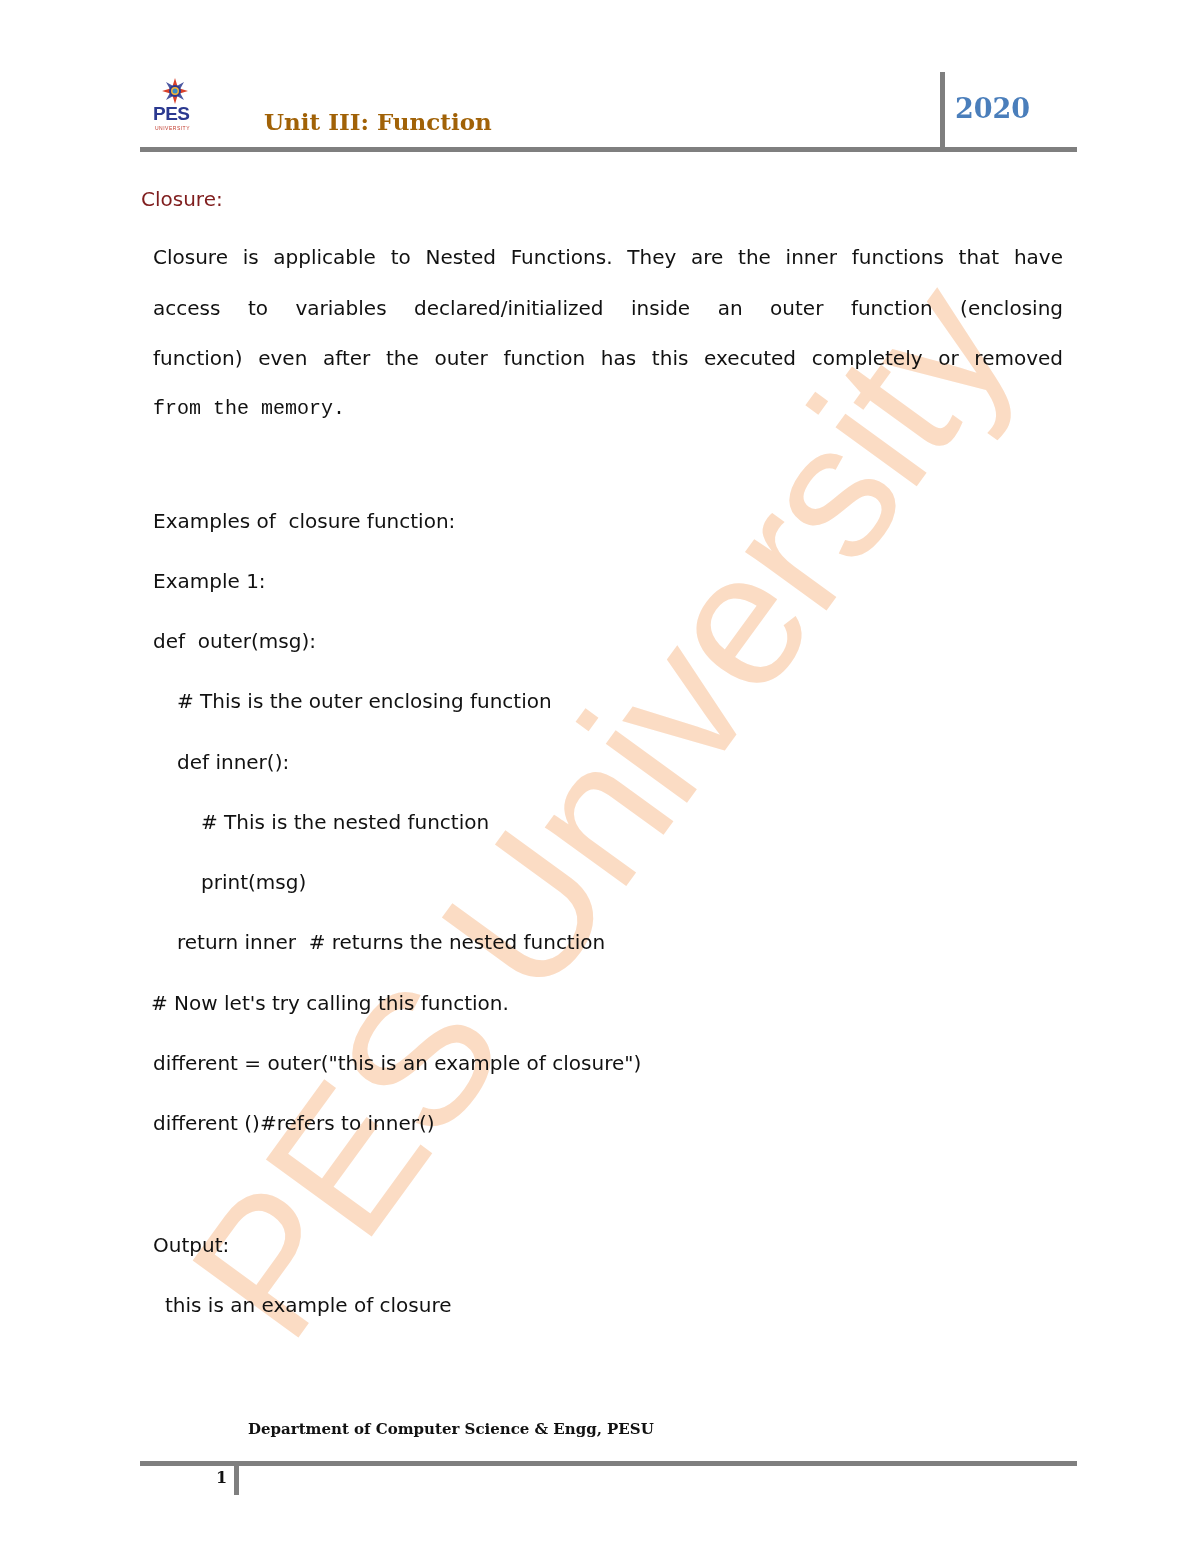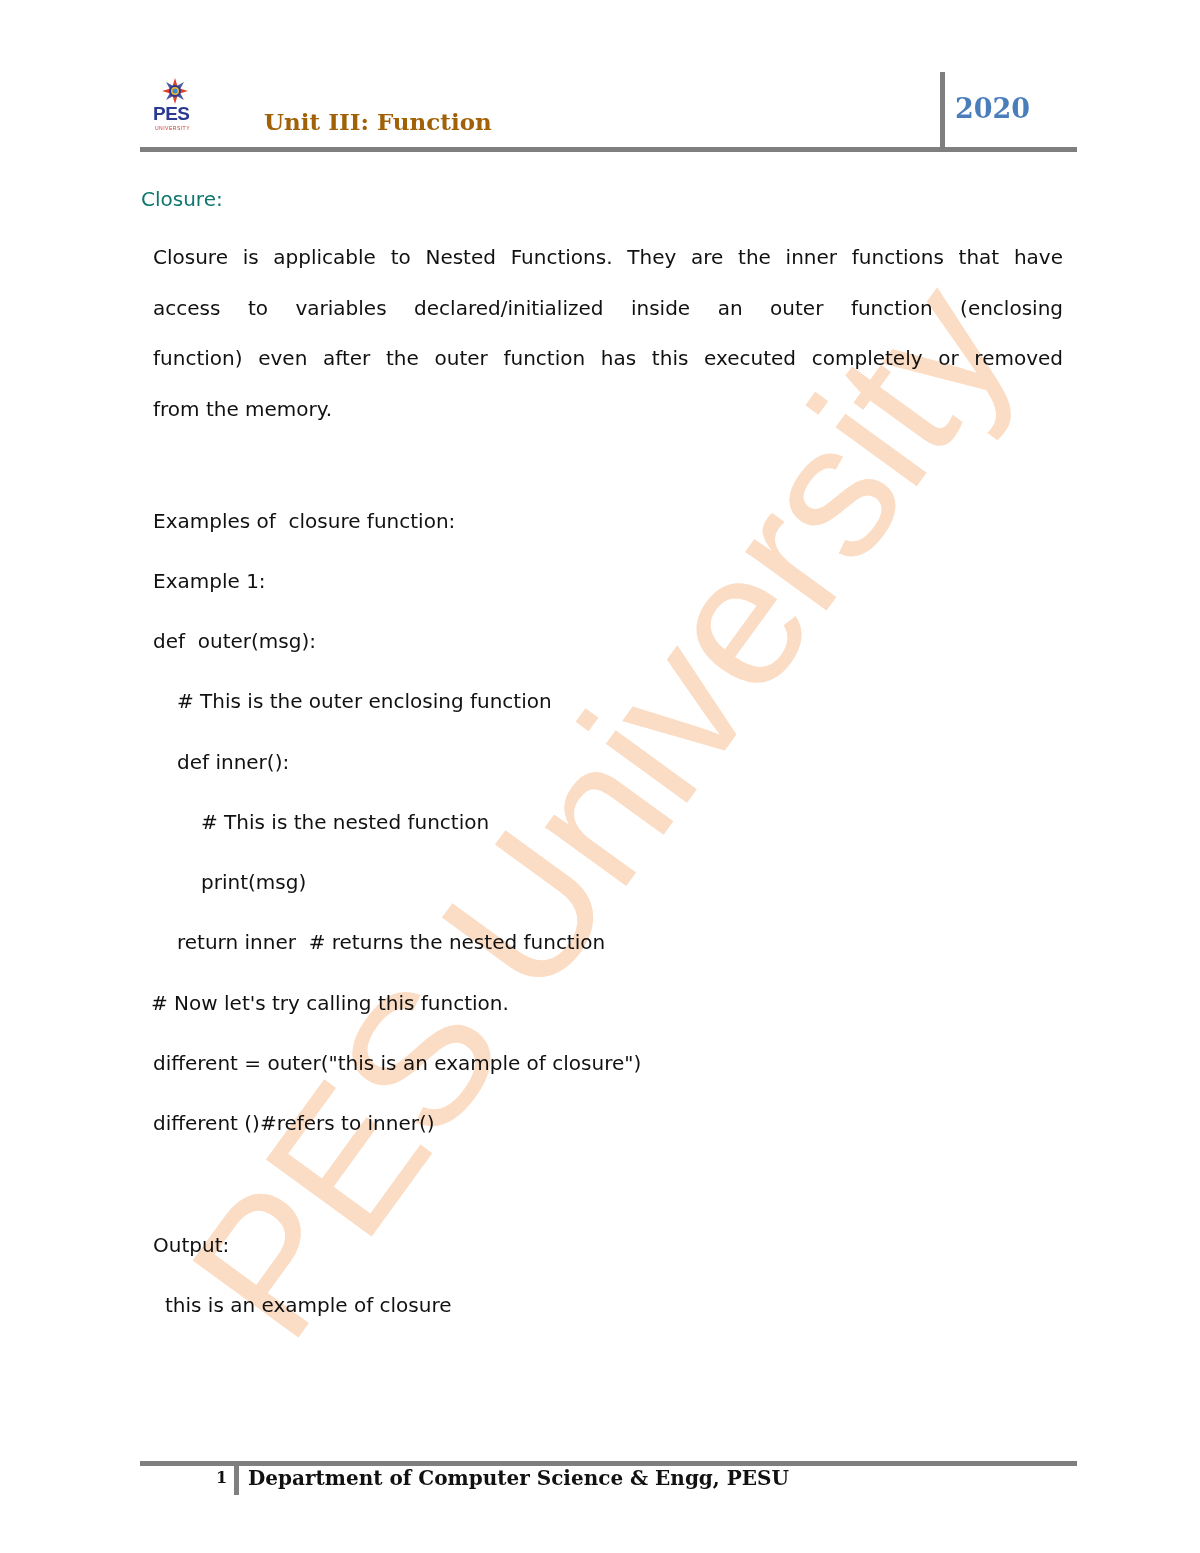--- a/index.html
+++ b/index.html
@@ -16,38 +16,38 @@
   .unit-title { position:absolute; left:264px; top:108px; font-family:"DejaVu Serif", "Liberation Serif", serif;
                 font-weight:bold; font-size:23px; color:#a16207; }
   .year { position:absolute; left:955px; top:93px; font-family:"DejaVu Serif", "Liberation Serif", serif;
           font-weight:bold; font-size:27px; color:#4a7ebb; }
   .hdr-vline { position:absolute; left:940px; top:72px; width:5px; height:78px; background:#7f7f7f; }
   .hdr-hline { position:absolute; left:140px; top:147px; width:937px; height:5px; background:#7f7f7f; }
 
   
   .txt { position:absolute; font-family:"DejaVu Sans", "Liberation Sans", sans-serif; font-size:20px; color:#111;
          white-space:pre; z-index:2; }
-  .section-label { color:#0f766e; }
+  .section-label { color:#7f1d1d; }
   .para { position:absolute; left:153px; top:232px; width:910px; font-size:20px; line-height:50.5px;
           text-align:justify; z-index:2; font-family:"DejaVu Sans", "Liberation Sans", sans-serif; }
   .para p { margin:0; text-align-last:justify; }
-  .para p.last { text-align-last:left; }
+  .para p.last { text-align-last:left;font-family:Liberation Mono, monospace; }
 
   
   .watermark { position:absolute; left:600px; top:810px; transform:translate(-50%,-50%) rotate(-54deg);
                font-family:"Liberation Sans", "DejaVu Sans", sans-serif; font-size:190px; font-weight:normal;
                color:#fbdcc4; white-space:nowrap; z-index:1; letter-spacing:-2px; }
 
   
   .ftr-hline { position:absolute; left:140px; top:1461px; width:937px; height:5px; background:#7f7f7f; }
   .ftr-vline { position:absolute; left:234px; top:1461px; width:5px; height:34px; background:#7f7f7f; }
   .page-num { position:absolute; left:216px; top:1468px; font-family:"DejaVu Serif", "Liberation Serif", serif;
               font-weight:bold; font-size:16px; }
-  .dept { position:absolute; left:248px; top:1466px; font-family:"DejaVu Serif", "Liberation Serif", serif;
-          font-weight:bold; font-size:20px; }
+  .dept { position:absolute; left:248px; top:1420px; font-family:"DejaVu Serif", "Liberation Serif", serif;
+          font-weight:bold; font-size:15px; }
 </style>
 </head>
 <body>
 
 <div class="page">
 
   <div class="logo">
     <svg class="emblem" viewBox="0 0 26 26">
       <polygon points="13,0 16,10 26,13 16,16 13,26 10,16 0,13 10,10" fill="#d9412b"></polygon>
       <polygon points="4,4 13,9 22,4 17,13 22,22 13,17 4,22 9,13" fill="#2b3990" opacity="0.85"></polygon>

